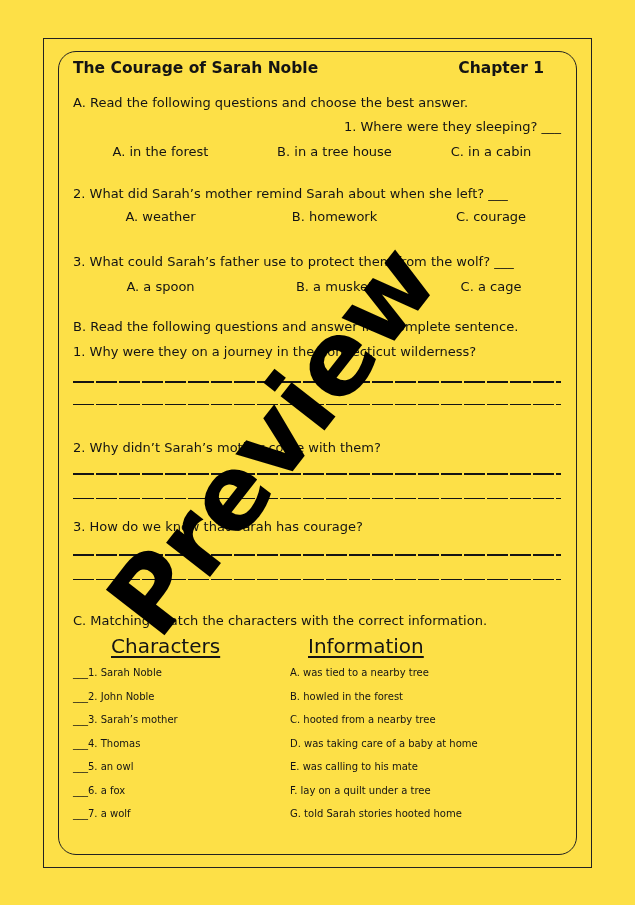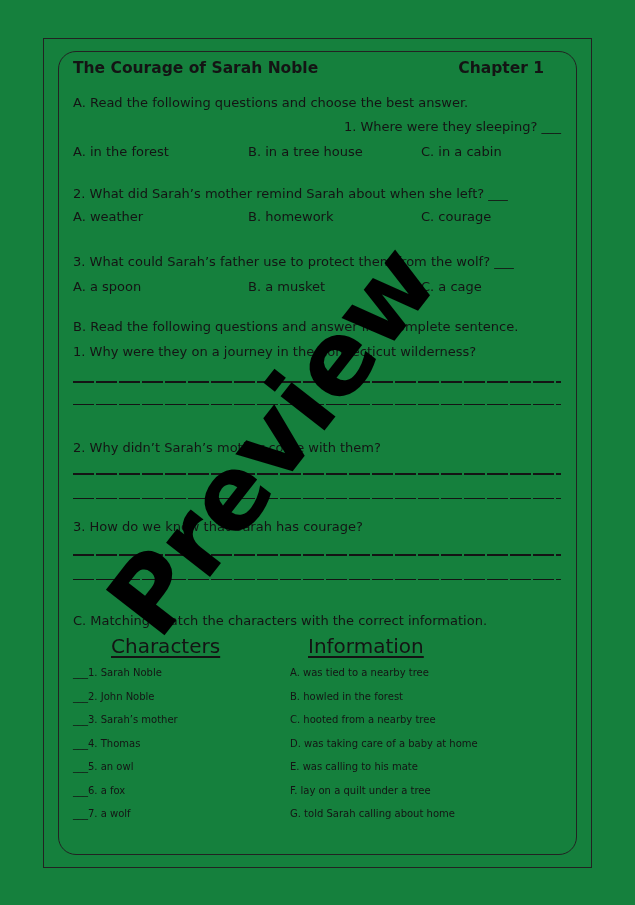--- a/index.html
+++ b/index.html
@@ -1,19 +1,19 @@
 <!DOCTYPE html>
 <html><head>
 <meta charset="utf-8">
 <style>
   html,body{margin:0;padding:0;background:#ffffff;}
   .sheet{
     position:relative;
     width:635px;height:905px;
-    background:#15803d;
+    background:#fde047;
     font-family:"DejaVu Sans","Liberation Sans",sans-serif;
     color:#141414;
     overflow:hidden;
   }
   .outer-frame{
     position:absolute;left:43px;top:38px;width:549px;height:830px;
     border:1.5px solid #222;box-sizing:border-box;
   }
   .inner-frame{
     position:absolute;left:58px;top:51px;width:519px;height:804px;
@@ -21,21 +21,21 @@
     padding:6px 15px 0 14px;
   }
   .header-row{
     display:flex;justify-content:space-between;align-items:baseline;
     font-size:15.5px;font-weight:bold;line-height:19px;margin-top:1px;
     padding-right:17px;
   }
   .txt{font-size:13px;line-height:16px;white-space:nowrap;}
   .instr-a{margin-top:17px;}
   .q1{margin-top:8px;text-align:right;}
-  .opts{display:grid;grid-template-columns:175px 173px 1fr;font-size:13px;line-height:16px;}
+  .opts{display:grid;grid-template-columns:175px 173px 1fr;font-size:13px;line-height:16px;text-align:center;}
   .opts1{margin-top:9px;}
   .q2{margin-top:26px;}
   .opts2{margin-top:7px;}
   .q3{margin-top:29px;}
   .opts3{margin-top:9px;}
   .instr-b{margin-top:24px;}
   .bq1{margin-top:9px;}
   .bq2{margin-top:35px;}
   .bq3{margin-top:20px;}
   .ans-line{
@@ -144,20 +144,20 @@
       <div class="match-row">
         <span>___5. an owl</span>
         <span>E. was calling to his mate</span>
       </div>
       <div class="match-row">
         <span>___6. a fox</span>
         <span>F. lay on a quilt under a tree</span>
       </div>
       <div class="match-row">
         <span>___7. a wolf</span>
-        <span>G. told Sarah calling about home</span>
+        <span>G. told Sarah stories hooted home</span>
       </div>
     </div>
 
   </div>
 
   <div class="watermark">Preview</div>
 </div>
 
 </body></html>

